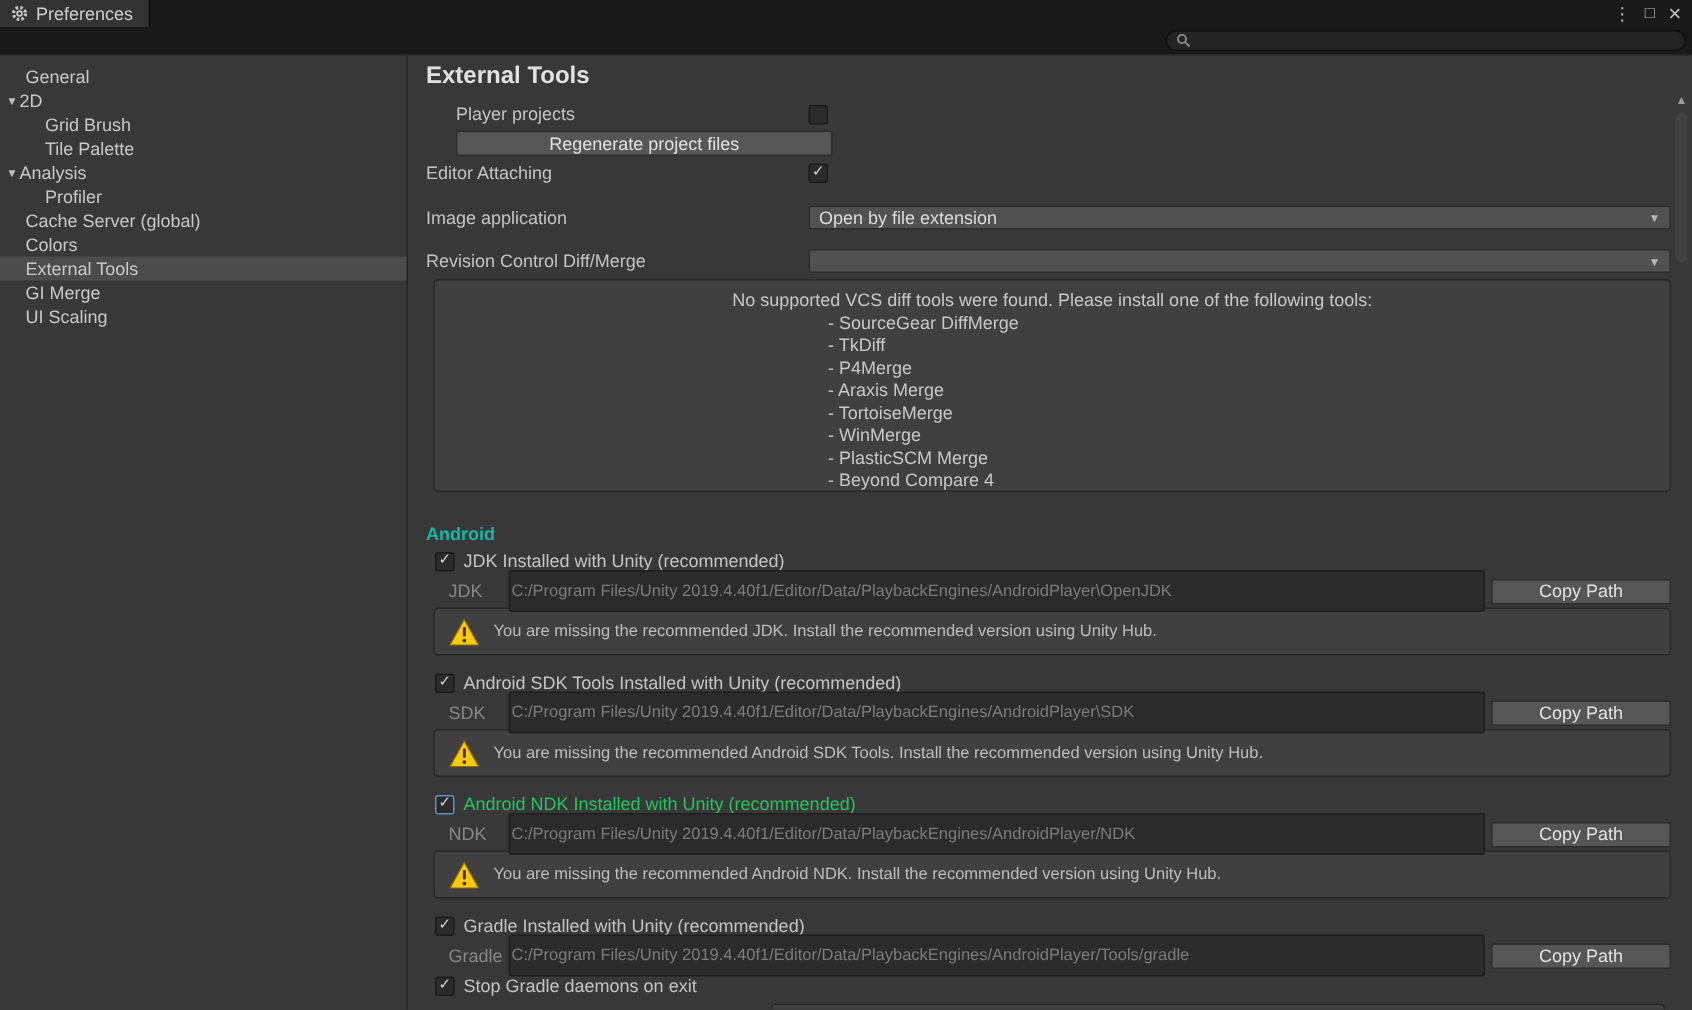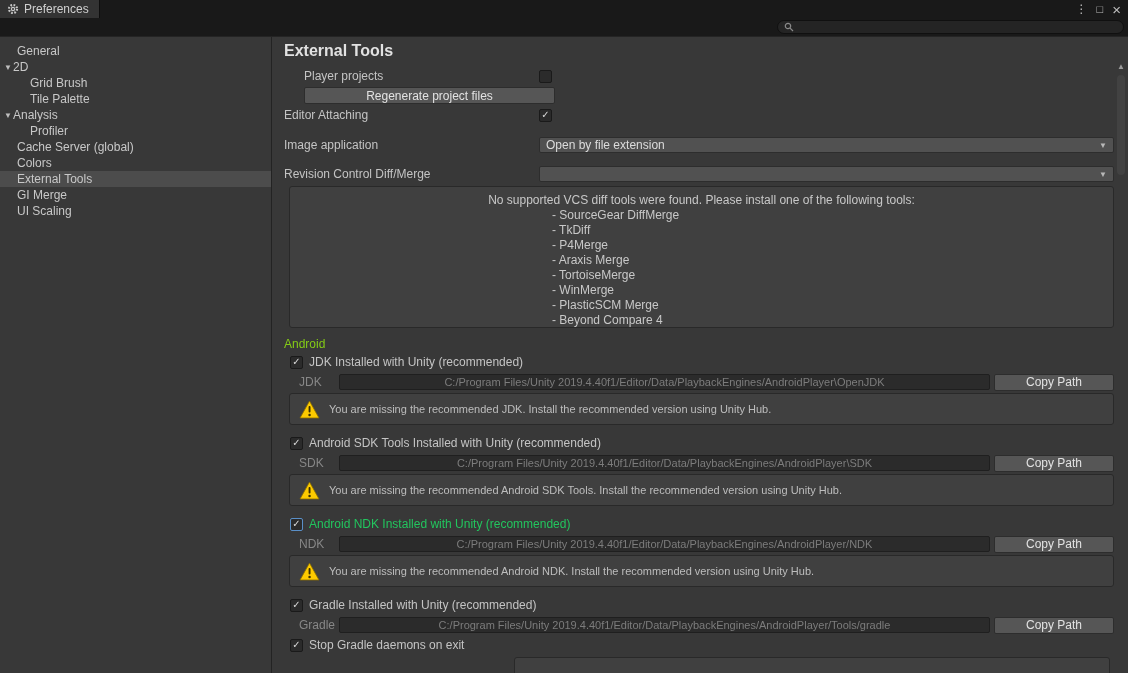--- a/index.html
+++ b/index.html
@@ -48,28 +48,28 @@
   .regen-btn { width:251px; margin-left:20px; }
 
   .dropdown { flex:1; height:16px; background:#515151; border:1px solid #2d2d2d; border-radius:2px; display:flex; align-items:center; justify-content:space-between; padding:0 6px; color:#dcdcdc; cursor:default; }
   .dd-arrow { font-size:8px; color:#b8b8b8; }
 
   .vcs-box { margin:2px 0 0 5px; background:#404040; border:1px solid #292929; border-radius:3px; height:142px; padding-top:6px; color:#c8c8c8; }
   .vcs-heading { text-align:center; height:15px; }
   .vcs-list { margin-left:262px; }
   .vcs-list div { height:15px; }
 
-  .section-header { font-weight:normal; color:#84cc16; margin-top:8px; height:16px; display:flex; align-items:center; }
+  .section-header { font-weight:bold; color:#14b8a6; margin-top:20px; height:16px; display:flex; align-items:center; }
 
   .toggle-row { display:flex; align-items:center; height:20px; margin-left:6px; gap:6px; }
   .toggle-label.link { color:#22c55e; }
 
   .field-row { display:flex; align-items:center; height:20px; }
   .field-label { width:40px; flex:0 0 40px; margin-left:15px; color:#878787; }
-  .path-input { flex:1; height:16px; background:#2b2b2b; border:1px solid #1f1f1f; border-radius:2px; color:#7c7c7c; font-size:11px; padding:0 21px; font-family:inherit; outline:none;text-align:center; }
+  .path-input { flex:1; height:28px; background:#2b2b2b; border:1px solid #1f1f1f; border-radius:2px; color:#7c7c7c; font-size:11px; padding:0 1px; font-family:inherit; outline:none; }
   .copy-btn { width:120px; flex:0 0 120px; margin-left:4px; }
 
   .warning-box { margin:1px 0 8px 5px; background:#404040; border:1px solid #292929; border-radius:3px; height:32px; display:flex; align-items:center; gap:9px; padding:0 9px; }
   .warning-text { font-size:11px; color:#bdbdbd; }
 
   .cutoff-box { margin:2px 4px 0 230px; height:20px; background:#404040; border:1px solid #292929; border-radius:3px 3px 0 0; }
 
   .scroll-up { position:absolute; right:3px; top:26px; font-size:8px; color:#9a9a9a; line-height:1; cursor:default; }
   .scroll-thumb { position:absolute; right:3px; top:38px; width:8px; height:100px; background:#424242; border-radius:4px; }
 </style>

